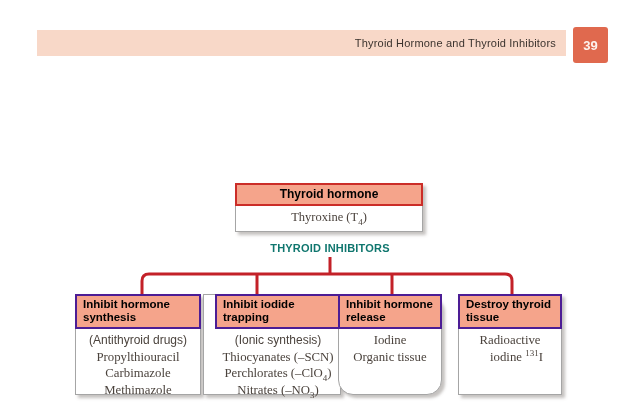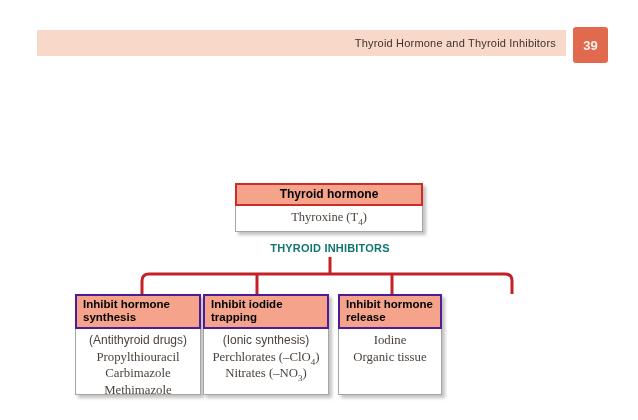--- a/index.html
+++ b/index.html
@@ -34,22 +34,22 @@
 
   
   #inhibitors-label{position:absolute;left:230px;top:242px;width:200px;text-align:center;
                     font-weight:bold;font-size:11px;letter-spacing:.2px;color:#0f766e;}
 
   
   #connectors{position:absolute;left:0;top:0;width:638px;height:420px;}
 
   
   #node-synthesis{left:75px; top:294px;width:124px;height:99px;}
-  #node-trapping {left:203px;top:294px;width:124px;height:99px;}
-  #node-release  {left:338px;top:294px;width:102px;height:99px;}
+  #node-trapping {left:203px;top:294px;width:124px;height:99px;padding-left:12px;}
+  #node-release  {left:338px;top:294px;width:102px;height:99px;border-radius:15px;}
   #node-destroy  {left:458px;top:294px;width:102px;height:99px;}
 </style>
 </head>
 <body>
 
 <div id="page">
 
   <div id="headbar">
     <span class="title">Thyroid Hormone and Thyroid Inhibitors</span>
   </div>
@@ -80,27 +80,35 @@
       <div>Propylthiouracil</div>
       <div>Carbimazole</div>
       <div>Methimazole</div>
     </div>
   </div>
 
   <div class="node" id="node-trapping">
     <div class="node-header">Inhibit iodide trapping</div>
     <div class="node-body">
       <div class="alt">(Ionic synthesis)</div>
+      <div>Thiocyanates (–SCN)</div>
       <div>Perchlorates (–ClO<sub>4</sub>)</div>
       <div>Nitrates (–NO<sub>3</sub>)</div>
     </div>
   </div>
 
   <div class="node" id="node-release">
     <div class="node-header">Inhibit hormone release</div>
     <div class="node-body">
       <div>Iodine</div>
       <div>Organic tissue</div>
     </div>
   </div>
 
+  <div class="node" id="node-destroy">
+    <div class="node-header">Destroy thyroid tissue</div>
+    <div class="node-body">
+      <div>Radioactive</div>
+      <div class="indent">iodine <sup>131</sup>I</div>
+    </div>
+  </div>
 
 </div>
 
 </body></html>

